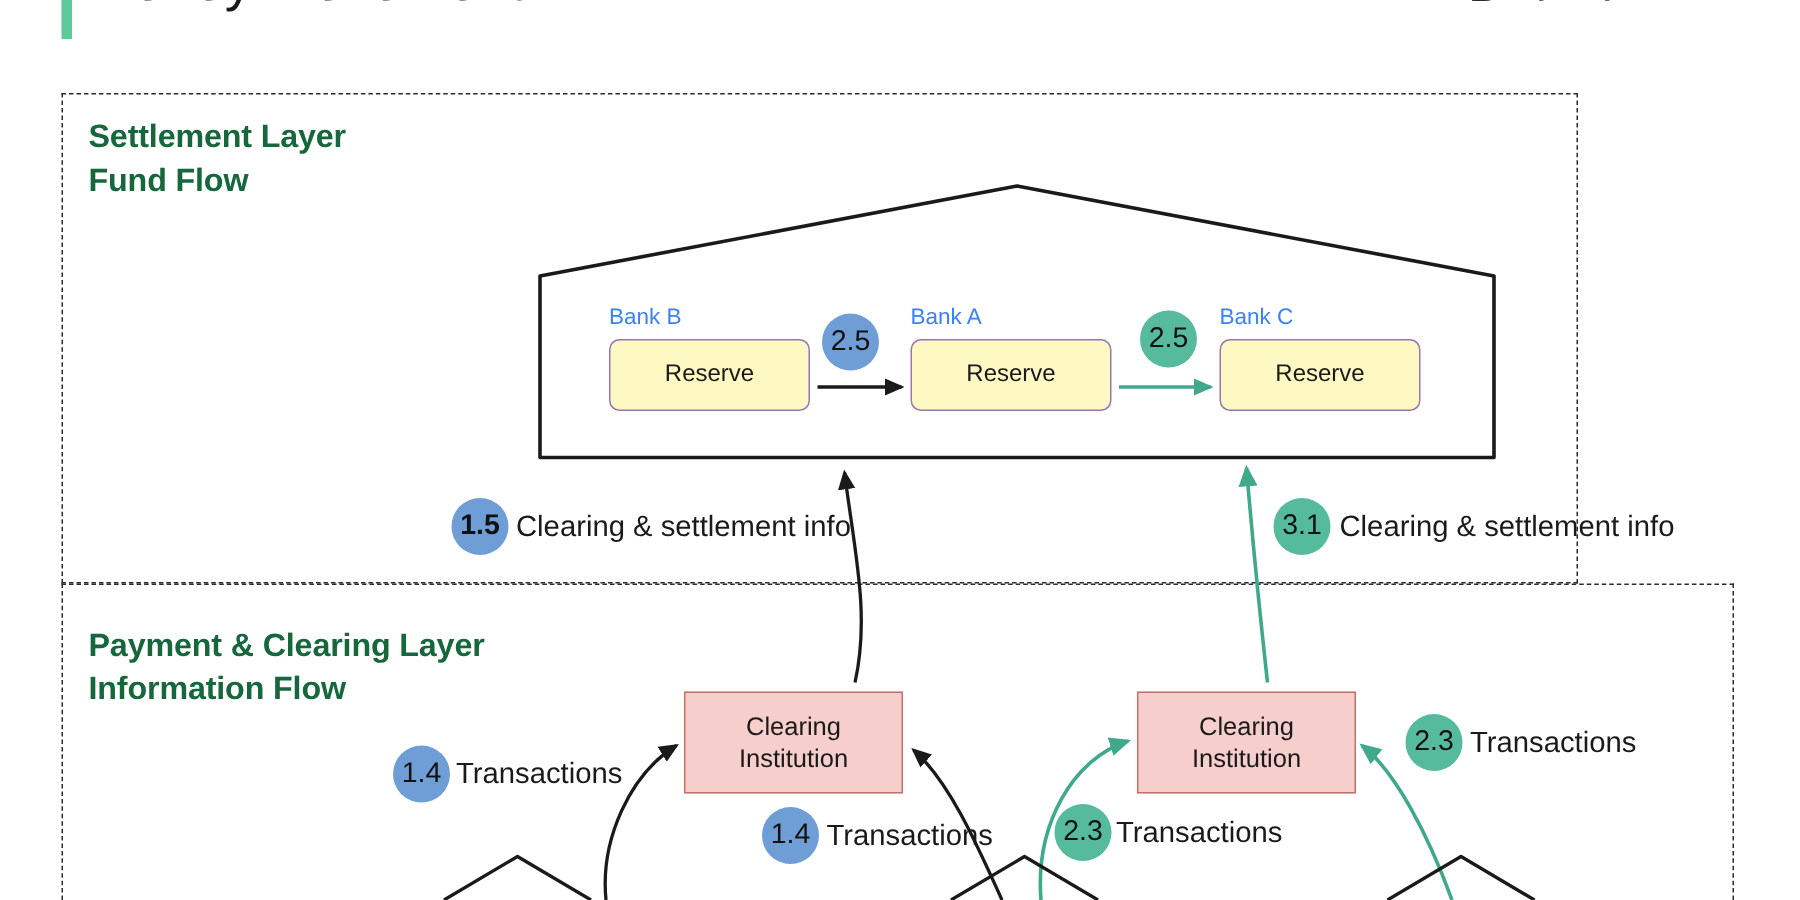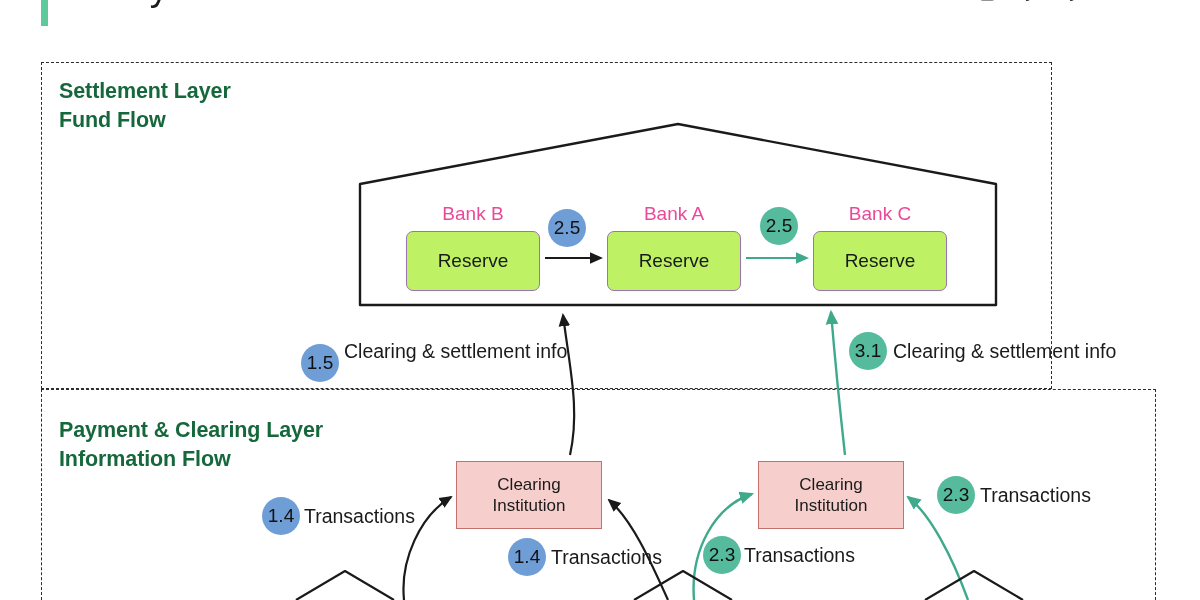--- a/index.html
+++ b/index.html
@@ -114,36 +114,35 @@
     font-size: 19.5px;
     color: #1a1a1a;
   }
 
   
   .bank-group {
     position: absolute;
     width: 134px;
   }
   .bank-label {
-    text-align: center;
-    font-size: 19px;
-    color: #ec4899;
+    font-size: 15px;
+    color: #3b82f6;
     margin-bottom: 6px;
   }
   .reserve-box {
     width: 134px;
-    height: 60px;
-    background: #bef264;
+    height: 48px;
+    background: #fef9c3;
     border: 1.4px solid #9b74b3;
     border-radius: 7px;
     box-sizing: border-box;
     display: flex;
     align-items: center;
     justify-content: center;
-    font-size: 19px;
+    font-size: 16px;
     color: #1a1a1a;
   }
   .bank-b { left: 406px; top: 203px; }
   .bank-a { left: 607px; top: 203px; }
   .bank-c { left: 813px; top: 203px; }
 
   
   .clearing-box {
     position: absolute;
     width: 146px;
@@ -279,21 +278,21 @@
     <path d="M 968 600 C 952 556 930 514 908 497" fill="none" stroke="#3fa98b" stroke-width="2.4" marker-end="url(#ah-green)"></path>
 
     <path d="M 296 600 L 345 571 L 394 600" fill="none" stroke="#1a1a1a" stroke-width="2.2" stroke-linejoin="round"></path>
     <path d="M 634 600 L 683 571 L 732 600" fill="none" stroke="#1a1a1a" stroke-width="2.2" stroke-linejoin="round"></path>
     <path d="M 925 600 L 974 571 L 1023 600" fill="none" stroke="#1a1a1a" stroke-width="2.2" stroke-linejoin="round"></path>
   </svg>
 
   <div class="badge badge-blue" style="left:548px; top:209px;">2.5</div>
   <div class="badge badge-green" style="left:760px; top:207px;">2.5</div>
 
-  <div class="badge badge-blue" style="left:301px; top:344px;">1.5</div>
+  <div class="badge badge-blue" style="left:301px; top:332px;font-weight:bold;">1.5</div>
   <div class="badge badge-green" style="left:849px; top:332px;">3.1</div>
 
   <div class="badge badge-blue" style="left:262px; top:497px;">1.4</div>
   <div class="badge badge-blue" style="left:508px; top:538px;">1.4</div>
 
   <div class="badge badge-green" style="left:937px; top:476px;">2.3</div>
   <div class="badge badge-green" style="left:703px; top:536px;">2.3</div>
 
   <div class="flow-label" style="left:344px; top:340px;">Clearing &amp; settlement info</div>
   <div class="flow-label" style="left:893px; top:340px;">Clearing &amp; settlement info</div>

